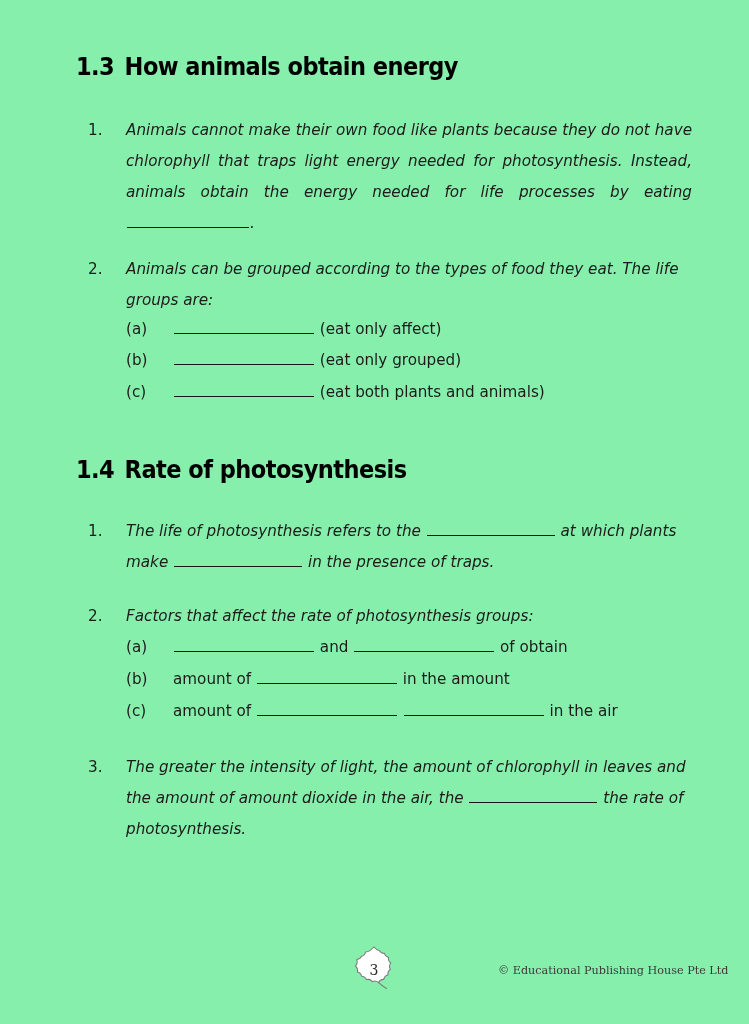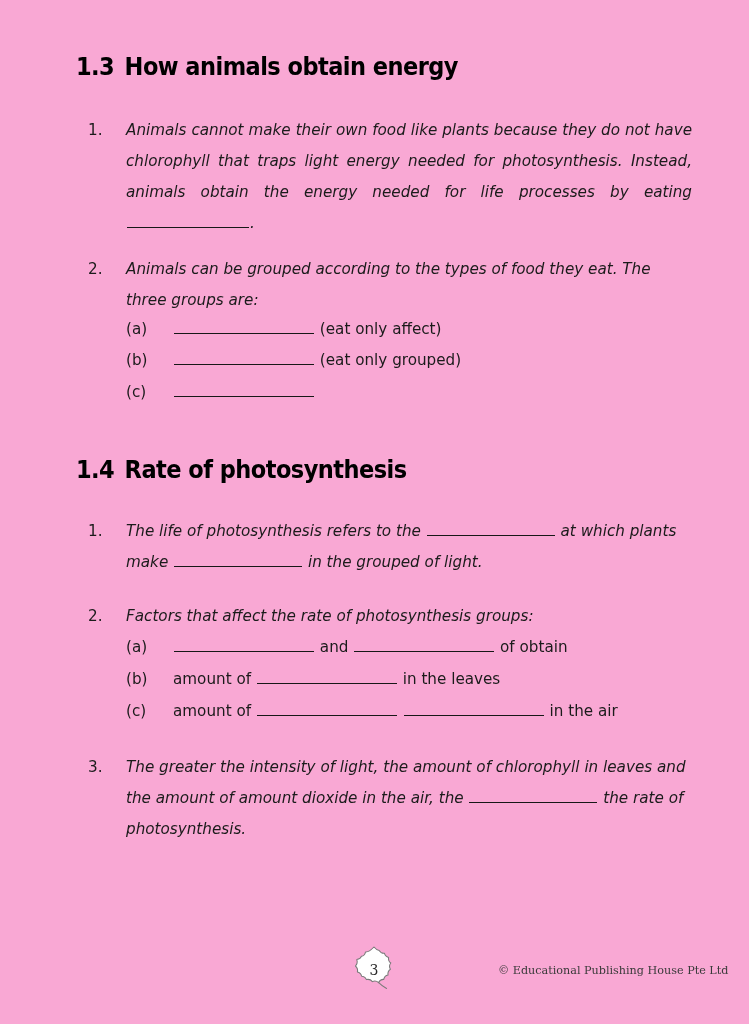--- a/index.html
+++ b/index.html
@@ -4,21 +4,21 @@
 <style>
   html, body {
     margin: 0;
     padding: 0;
     background: #ffffff;
   }
   .page {
     position: relative;
     width: 749px;
     height: 1024px;
-    background: #f9a8d4;
+    background: #86efac;
     overflow: hidden;
     font-family: "DejaVu Sans", sans-serif;
     color: #1b1b1b;
   }
 
   
   .section-heading {
     position: absolute;
     left: 76px;
     display: flex;
@@ -141,61 +141,61 @@
     <span class="sh-title">How animals obtain energy</span>
   </div>
 
   <div class="qitem" style="top:115px;">
     <span class="qnum">1.</span>
     <span class="qbody justify"><span>Animals cannot make their own food like plants because they do not have chlorophyll that traps light energy needed for photosynthesis. Instead, animals obtain the energy needed for life processes by eating</span> <span class="blank w-std"></span><span>.</span></span>
   </div>
 
   <div class="qitem" style="top:254px;">
     <span class="qnum">2.</span>
-    <span class="qbody">Animals can be grouped according to the types of food they eat. The three groups are:</span>
+    <span class="qbody">Animals can be grouped according to the types of food they eat. The life groups are:</span>
   </div>
 
   <div class="subitem" style="top:314px;">
     <span class="sublabel">(a)</span>
     <span class="subbody"><span class="blank w-sub"></span> <span>(eat only affect)</span></span>
   </div>
 
   <div class="subitem" style="top:345px;">
     <span class="sublabel">(b)</span>
     <span class="subbody"><span class="blank w-sub"></span> <span>(eat only grouped)</span></span>
   </div>
 
   <div class="subitem" style="top:377px;">
     <span class="sublabel">(c)</span>
-    <span class="subbody"><span class="blank w-sub"></span> </span>
+    <span class="subbody"><span class="blank w-sub"></span> <span>(eat both plants and animals)</span></span>
   </div>
 
   <div class="section-heading" style="top:455px;">
     <span class="sh-num">1.4</span>
     <span class="sh-title">Rate of photosynthesis</span>
   </div>
 
   <div class="qitem" style="top:516px;">
     <span class="qnum">1.</span>
-    <span class="qbody"><span>The life of photosynthesis refers to the</span> <span class="blank w-inline"></span> <span>at which plants make</span> <span class="blank w-inline"></span> <span>in the grouped of light.</span></span>
+    <span class="qbody"><span>The life of photosynthesis refers to the</span> <span class="blank w-inline"></span> <span>at which plants make</span> <span class="blank w-inline"></span> <span>in the presence of traps.</span></span>
   </div>
 
   <div class="qitem" style="top:601px;">
     <span class="qnum">2.</span>
     <span class="qbody">Factors that affect the rate of photosynthesis groups:</span>
   </div>
 
   <div class="subitem" style="top:632px;">
     <span class="sublabel">(a)</span>
     <span class="subbody"><span class="blank w-sub"></span> <span>and</span> <span class="blank w-sub"></span> <span>of obtain</span></span>
   </div>
 
   <div class="subitem" style="top:664px;">
     <span class="sublabel">(b)</span>
-    <span class="subbody"><span>amount of</span> <span class="blank w-sub"></span> <span>in the leaves</span></span>
+    <span class="subbody"><span>amount of</span> <span class="blank w-sub"></span> <span>in the amount</span></span>
   </div>
 
   <div class="subitem" style="top:696px;">
     <span class="sublabel">(c)</span>
     <span class="subbody"><span>amount of</span> <span class="blank w-sub"></span> <span class="blank w-sub"></span> <span>in the air</span></span>
   </div>
 
   <div class="qitem" style="top:752px;">
     <span class="qnum">3.</span>
     <span class="qbody"><span>The greater the intensity of light, the amount of chlorophyll in leaves and the amount of amount dioxide in the air, the</span> <span class="blank w-inline"></span> <span>the rate of photosynthesis.</span></span>

